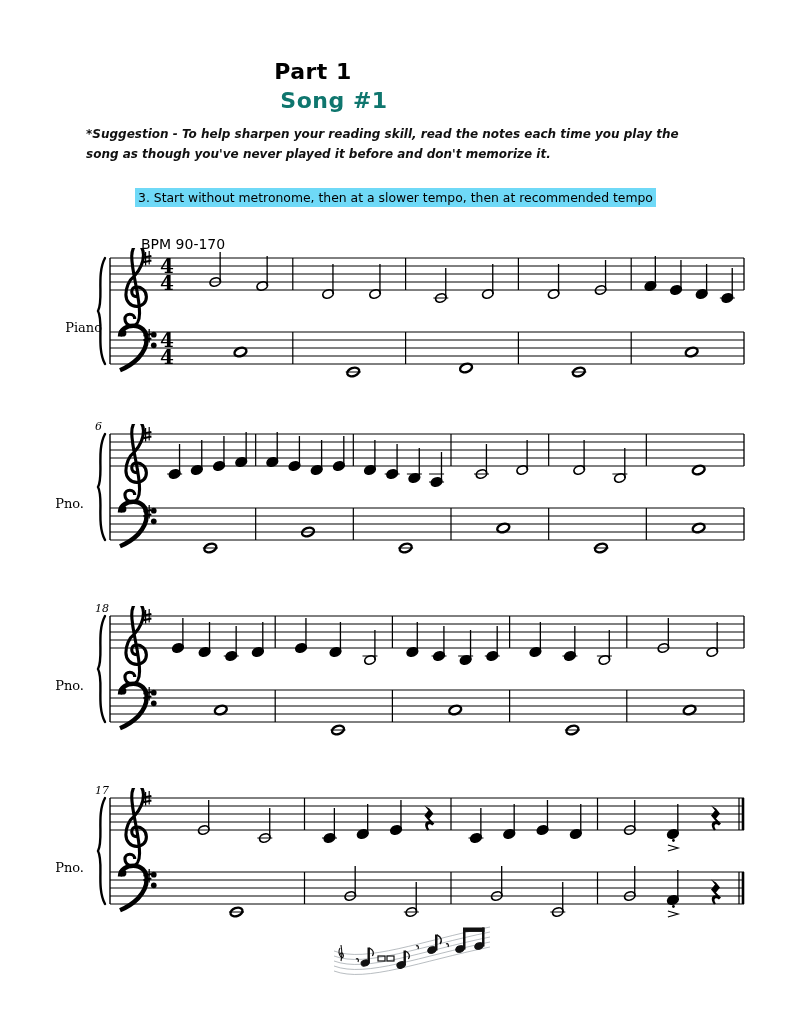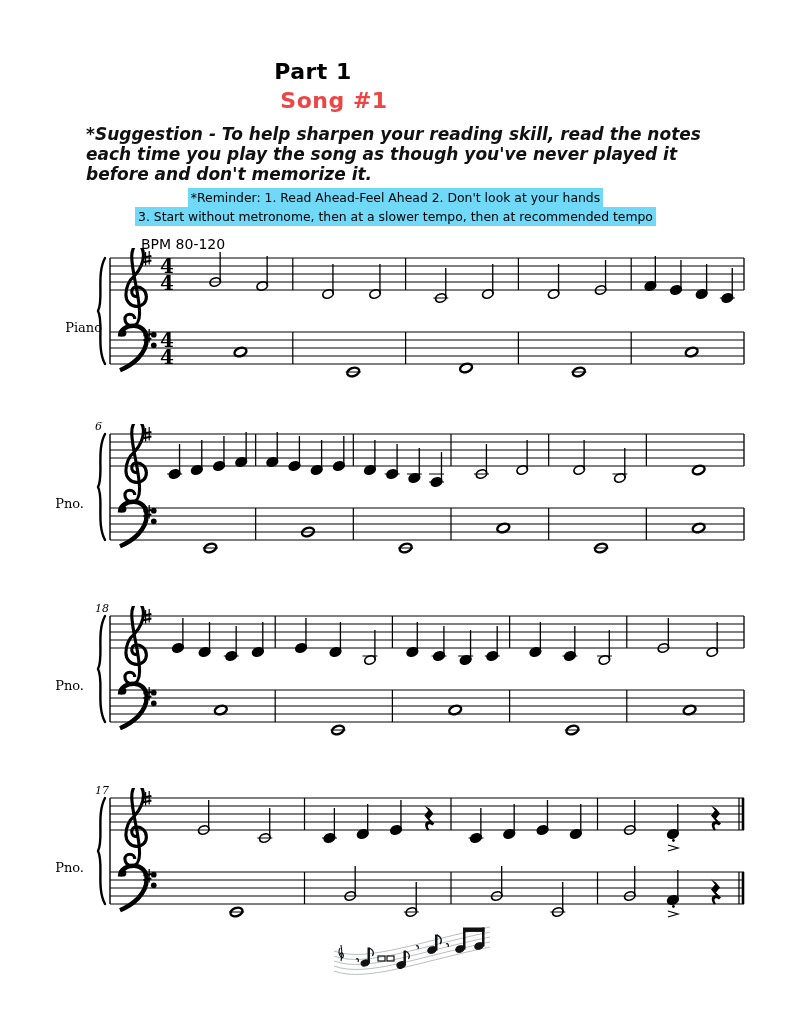--- a/index.html
+++ b/index.html
@@ -34,36 +34,36 @@
     font-size: 22px;
     font-weight: 600;
     color: #000;
     letter-spacing: 0.5px;
     line-height: 28px;
   }
   .title-line2 {
     font-family: "DejaVu Sans", sans-serif;
     font-size: 22px;
     font-weight: 600;
-    color: #ef4444;
+    color: #0f766e;
     letter-spacing: 0.5px;
     line-height: 30px;
     margin-left: 42px;
   }
 
   
   .suggestion {
     position: absolute;
     top: 124px;
     left: 86px;
     width: 625px;
     font-family: "DejaVu Sans", sans-serif;
     font-style: italic;
     font-weight: 600;
-    font-size: 17px;
+    font-size: 12px;
     line-height: 20px;
     color: #111;
   }
 
   
   .reminder {
     position: absolute;
     top: 188px;
     left: 0;
     width: 791px;
@@ -138,25 +138,24 @@
 <div class="page">
 
   <div class="title-block">
     <div class="title-line1">Part 1</div>
     <div class="title-line2">Song #1</div>
   </div>
 
   <div class="suggestion">*Suggestion - To help sharpen your reading skill, read the notes each time you play the song as though you've never played it before and don't memorize it.</div>
 
   <div class="reminder">
-    <span class="r-line"><span class="hl">*Reminder:  1.  Read Ahead-Feel Ahead  2.  Don't look at your hands</span></span>
     <span class="r-line"><span class="hl">3. Start without metronome, then at a slower tempo, then at recommended tempo</span></span>
   </div>
 
-  <div class="bpm">BPM 80-120</div>
+  <div class="bpm">BPM 90-170</div>
 
   <div class="system sys1">
     <div class="inst-label full">Piano</div>
     <div id="sysholder0">
         <svg width="791" height="150" class="staffsvg" viewBox="0 0 791 150">
           <g>
             <line x1="110" y1="10" x2="744" y2="10" stroke="#000000" stroke-width="1"></line>
             <line x1="110" y1="18" x2="744" y2="18" stroke="#000000" stroke-width="1"></line>
             <line x1="110" y1="26" x2="744" y2="26" stroke="#000000" stroke-width="1"></line>
             <line x1="110" y1="34" x2="744" y2="34" stroke="#000000" stroke-width="1"></line>

